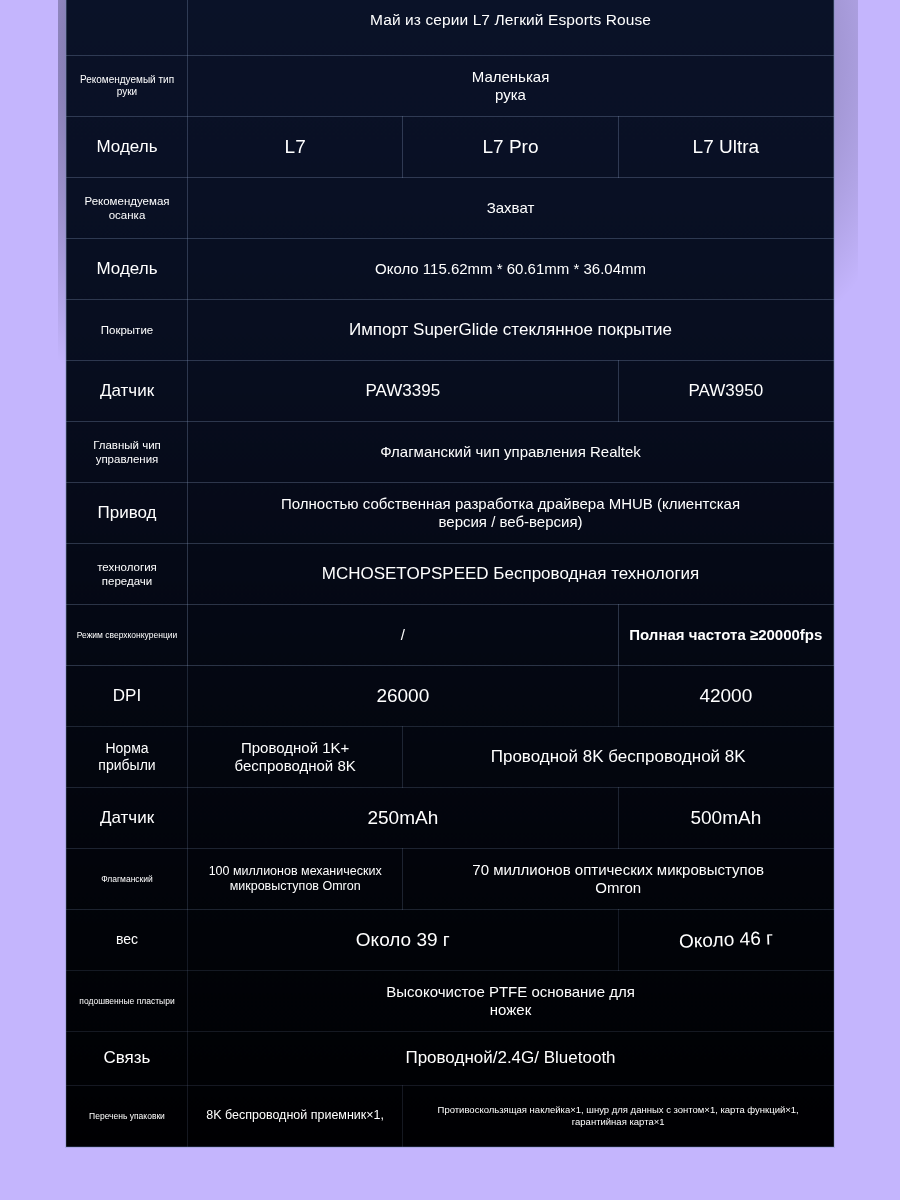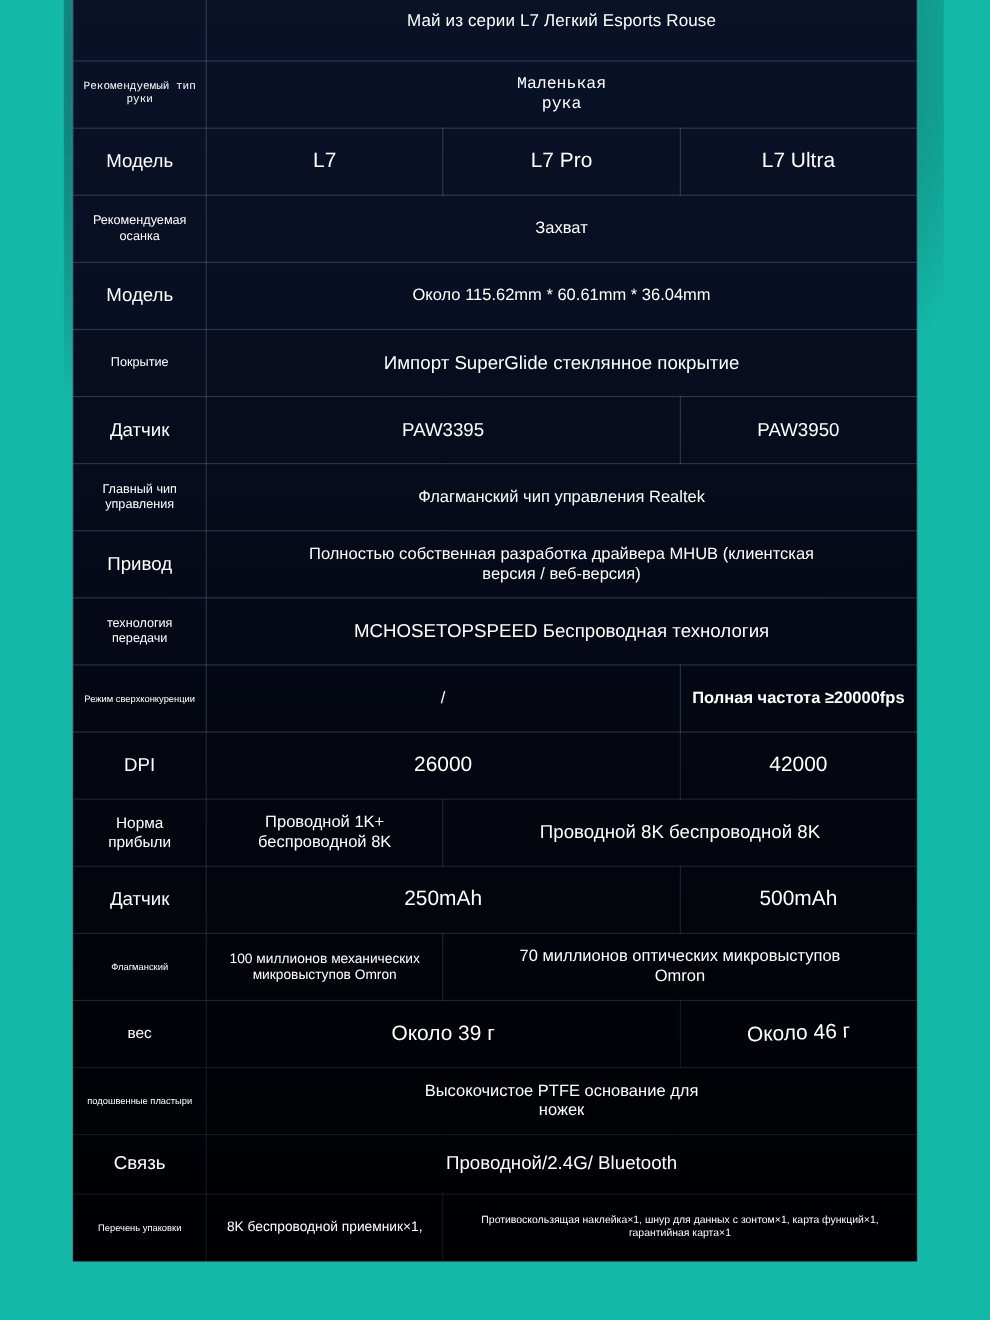--- a/index.html
+++ b/index.html
@@ -12,21 +12,21 @@
   }
   body {
     font-family: "Liberation Sans", "DejaVu Sans", sans-serif;
     -webkit-font-smoothing: antialiased;
   }
 
   #stage {
     position: relative;
     width: 900px;
     height: 1200px;
-    background: #14b8a6;
+    background: #c4b5fd;
     overflow: hidden;
   }
 
   
   .glow {
     position: absolute;
     left: 58px;
     top: -20px;
     width: 800px;
     height: 780px;
@@ -103,21 +103,21 @@
 <div id="stage">
   <div class="glow"></div>
 
   <table class="spec-table">
     <tbody>
       <tr>
         <td class="label-cell" style="height:62px;"></td>
         <td colspan="3" class="t-title">Май из серии L7 Легкий Esports Rouse</td>
       </tr>
 
-    <tr style="height: 61px; font-family: Liberation Mono, monospace;">
+    <tr style="height: 61px;">
           <td class="label-cell lbl-xs">Рекомендуемый тип руки</td>
           <td class="t-md" colspan="3">Маленькая<br>рука</td>
         </tr>
         <tr style="height: 61px; margin-top: 40px;">
           <td class="label-cell lbl-lg">Модель</td>
           <td class="t-xl" colspan="1">L7</td>
           <td class="t-xl" colspan="1">L7 Pro</td>
           <td class="t-xl" colspan="1">L7 Ultra</td>
         </tr>
         <tr style="height: 61px;">

